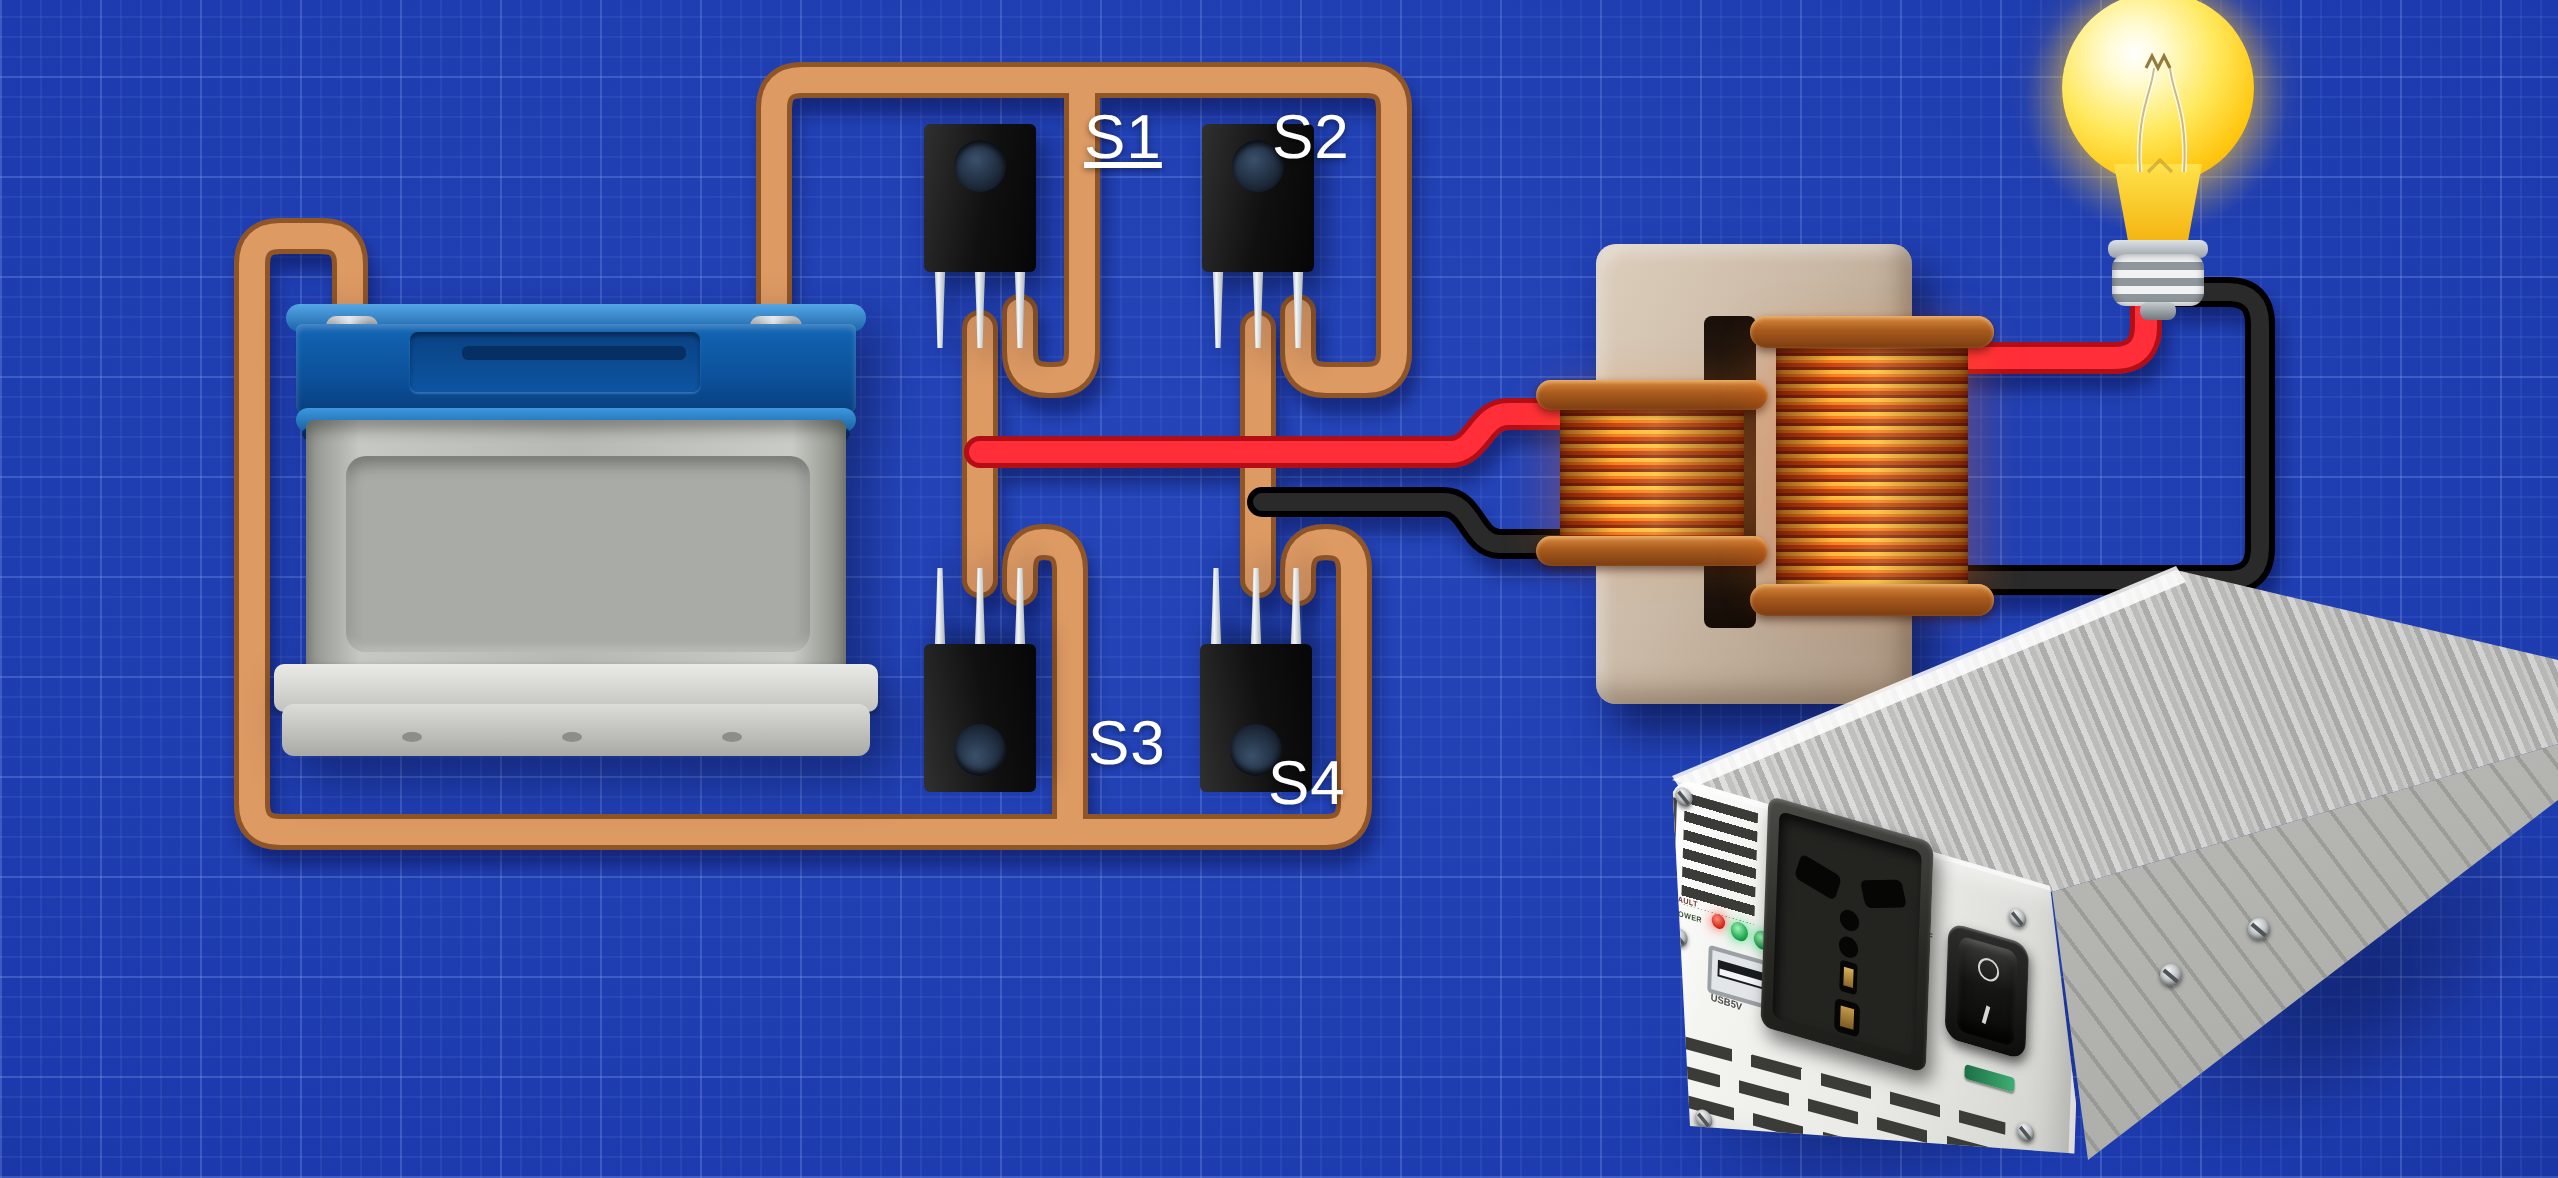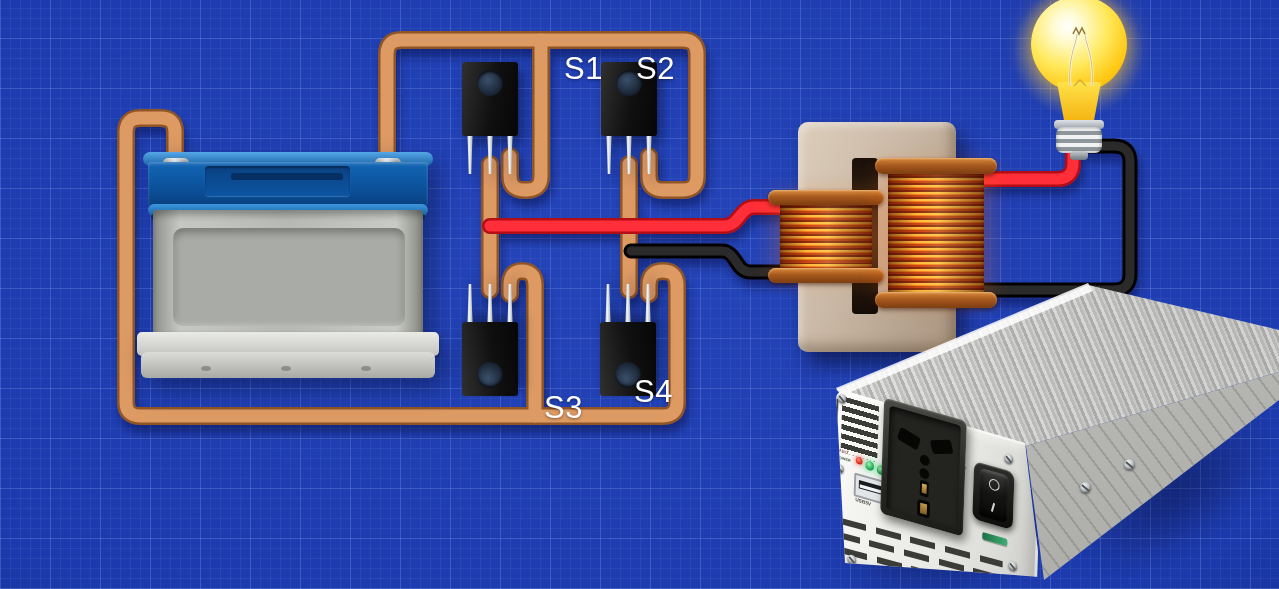--- a/index.html
+++ b/index.html
@@ -200,23 +200,23 @@
     <div class="abs to-leg leg3"></div>
   </div>
   <div class="abs to220 flip" style="left:600px;top:284px;">
     <div class="abs to-body"></div>
     <div class="abs to-hole"></div>
     <div class="abs to-leg leg1"></div>
     <div class="abs to-leg leg2"></div>
     <div class="abs to-leg leg3"></div>
   </div>
 
-  <div class="abs s-label" style="left:564px;top:51px;">S1</div>
+  <div class="abs s-label" style="left:542px;top:51px;text-decoration:underline;">S1</div>
   <div class="abs s-label" style="left:636px;top:51px;">S2</div>
-  <div class="abs s-label" style="left:544px;top:390px;">S3</div>
+  <div class="abs s-label" style="left:544px;top:354px;">S3</div>
   <div class="abs s-label" style="left:634px;top:374px;">S4</div>
 
   <div class="abs core"></div>
   <div class="abs core-notch"></div>
 
   <div class="abs coil-body" style="left:780px;top:201px;width:92px;height:70px;">
     <div class="coil-shade"></div>
   </div>
   <div class="abs flange" style="left:768px;top:190px;width:116px;"></div>
   <div class="abs flange" style="left:768px;top:268px;width:116px;"></div>

